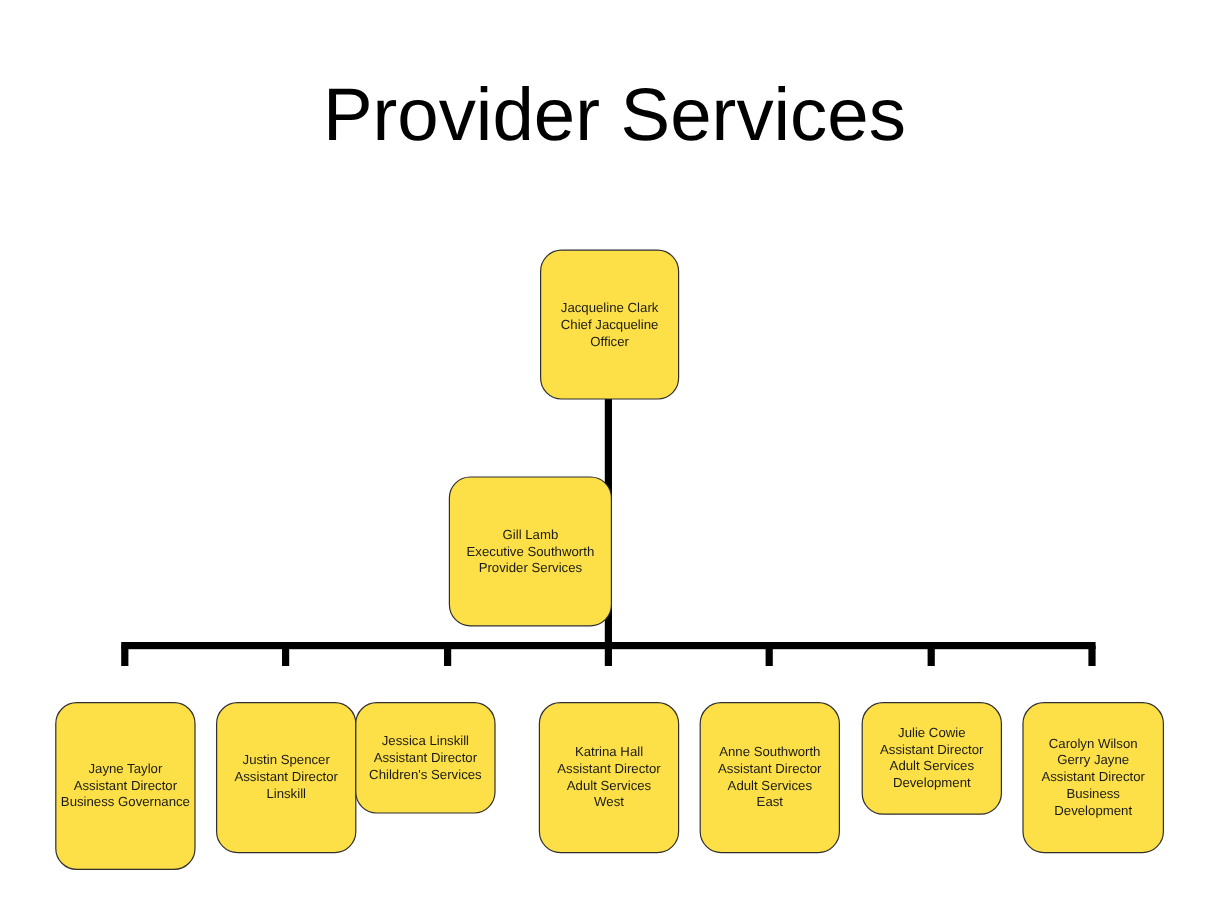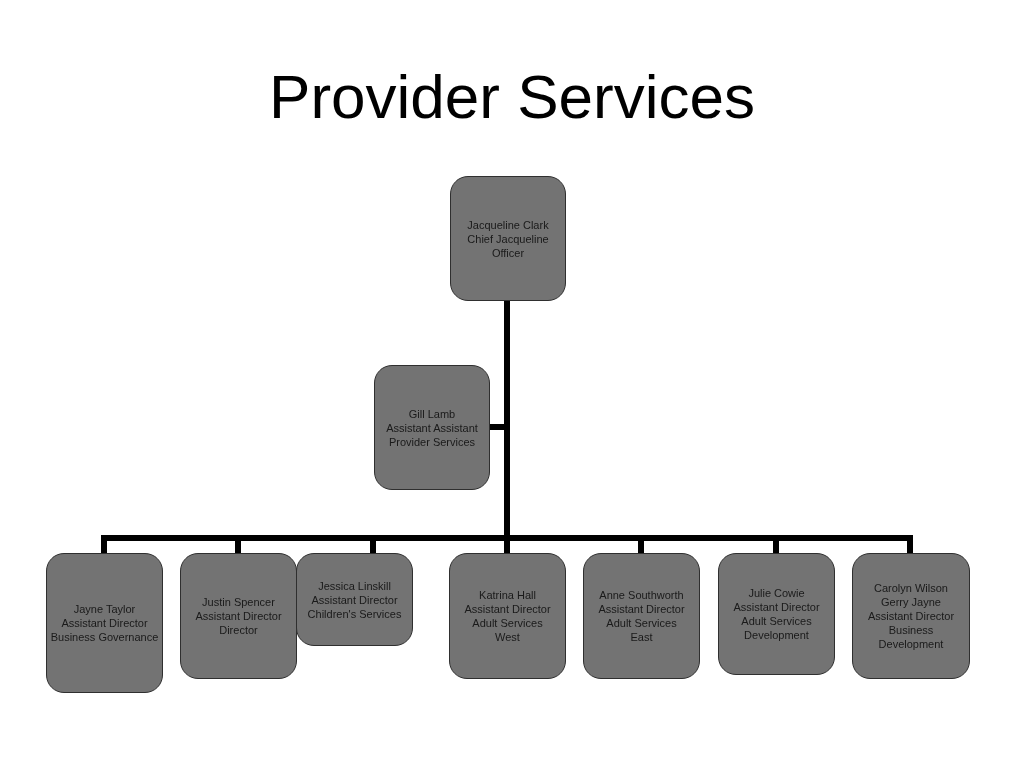--- a/index.html
+++ b/index.html
@@ -27,51 +27,52 @@
     justify-content: center;
     font-size: 62px;
     font-weight: 400;
     color: #000000;
     letter-spacing: 0;
     white-space: nowrap;
   }
   .node {
     position: absolute;
     box-sizing: border-box;
-    background: #737373;
+    background: #fde047;
     border: 1px solid #2f2f2f;
     border-radius: 18px;
     display: flex;
     flex-direction: column;
     align-items: center;
     justify-content: center;
     text-align: center;
     z-index: 2;
+    margin-top: 32px;
   }
   .node .line {
     display: block;
     font-size: 11px;
     line-height: 14px;
     color: #1a1a1a;
     white-space: nowrap;
   }
   .connector {
     position: absolute;
     background: #000000;
     z-index: 1;
   }
   
   .n-coo { left: 450px; top: 176px; width: 116px; height: 125px; }
-  .n-ea  { left: 374px; top: 365px; width: 116px; height: 125px; }
+  .n-ea  { left: 374px; top: 365px; width: 136px; height: 125px; }
   .n-r0  { left: 46px;  top: 553px; width: 117px; height: 140px; }
   .n-r1  { left: 180px; top: 553px; width: 117px; height: 126px; }
   .n-r2  { left: 296px; top: 553px; width: 117px; height: 93px; }
   .n-r3  { left: 449px; top: 553px; width: 117px; height: 126px; align-items: center; }
   .n-r4  { left: 583px; top: 553px; width: 117px; height: 126px; }
-  .n-r5  { left: 718px; top: 553px; width: 117px; height: 122px; }
+  .n-r5  { left: 718px; top: 553px; width: 117px; height: 94px; }
   .n-r6  { left: 852px; top: 553px; width: 118px; height: 126px; }
   
   .c-vmain { left: 504px; top: 300px; width: 6px; height: 240px; }
   .c-ea    { left: 489px; top: 424px; width: 17px; height: 6px; }
   .c-bus   { left: 101px; top: 535px; width: 812px; height: 6px; }
   .c-s0 { left: 101px; top: 538px; width: 6px; height: 17px; }
   .c-s1 { left: 235px; top: 538px; width: 6px; height: 17px; }
   .c-s2 { left: 370px; top: 538px; width: 6px; height: 17px; }
   .c-s3 { left: 504px; top: 538px; width: 6px; height: 17px; }
   .c-s4 { left: 638px; top: 538px; width: 6px; height: 17px; }
@@ -97,34 +98,34 @@
   <div class="connector c-s6"></div>
 
   <div class="node n-coo">
     <span class="line">Jacqueline Clark</span>
     <span class="line">Chief Jacqueline</span>
     <span class="line">Officer</span>
   </div>
 
   <div class="node n-ea">
     <span class="line">Gill Lamb</span>
-    <span class="line">Assistant Assistant</span>
+    <span class="line">Executive Southworth</span>
     <span class="line">Provider Services</span>
   </div>
 
   <div class="node n-r0">
     <span class="line">Jayne Taylor</span>
     <span class="line">Assistant Director</span>
     <span class="line">Business Governance</span>
   </div>
 
   <div class="node n-r1">
     <span class="line">Justin Spencer</span>
     <span class="line">Assistant Director</span>
-    <span class="line">Director</span>
+    <span class="line">Linskill</span>
   </div>
 
   <div class="node n-r2">
     <span class="line">Jessica Linskill</span>
     <span class="line">Assistant Director</span>
     <span class="line">Children's Services</span>
   </div>
 
   <div class="node n-r3">
     <span class="line">Katrina Hall</span>

